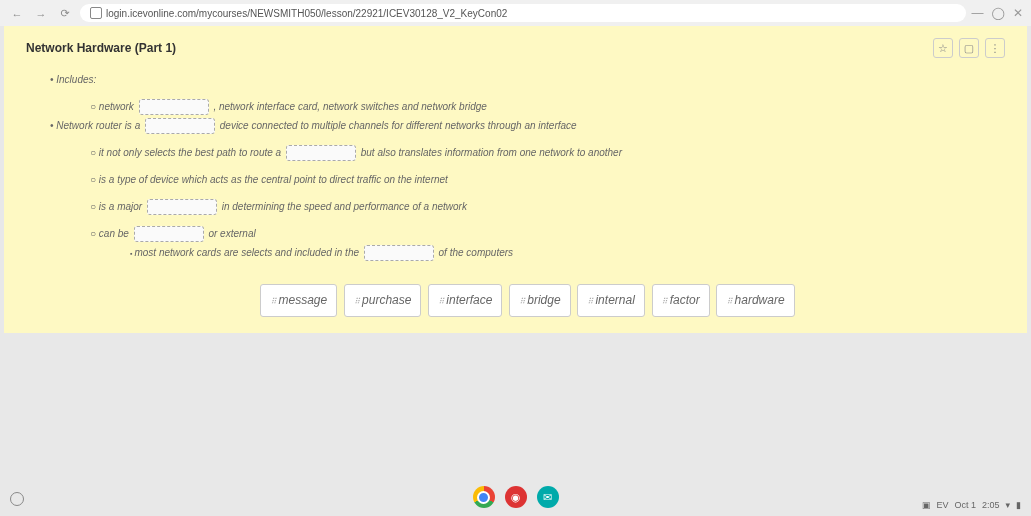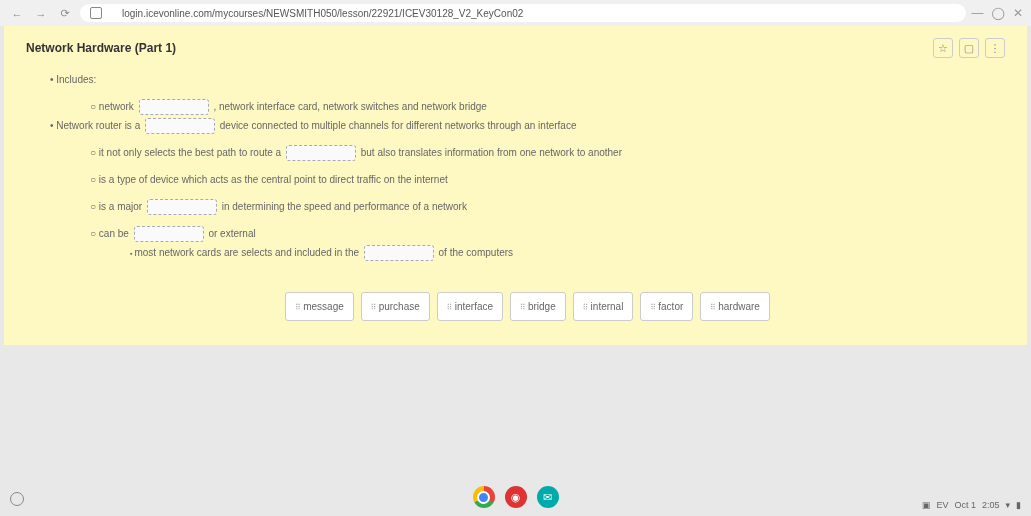--- a/index.html
+++ b/index.html
@@ -30,21 +30,21 @@
 }
 .url-bar {
   flex: 1;
   background: #fff;
   border-radius: 12px;
   padding: 3px 10px;
   font-size: 10px;
   color: #555;
   display: flex;
   align-items: center;
-  gap: 20px;
+  gap: 4px;
 }
 .url-icon {
   width: 12px; height: 12px;
   border: 1px solid #888;
   border-radius: 2px;
   display: inline-block;
 }
 .browser-right {
   display: flex;
   gap: 8px;
@@ -77,20 +77,21 @@
   align-items: center;
   justify-content: center;
   font-size: 11px;
   color: #888;
 }
 .lesson {
   font-size: 10px;
   color: #666;
   padding-left: 24px;
   line-height: 1.9;
+  font-style: italic;
 }
 ul { list-style: none; }
 li.bullet::before { content: "• "; color: #666; }
 li.sub::before { content: "○ "; color: #666; }
 li.ssub::before { content: "▪ "; font-size: 7px; color: #666; }
 .lvl0 { padding-left: 0; }
 .lvl1 { padding-left: 40px; margin-top: 8px; }
 .lvl2 { padding-left: 80px; }
 .blank {
   display: inline-block;
@@ -104,23 +105,23 @@
 }
 .word-bank {
   margin-top: 18px;
   text-align: center;
 }
 .chip {
   display: inline-block;
   border: 1px solid #ccc;
   border-radius: 3px;
   padding: 4px 9px;
-  font-size: 10px;
-  color: #666;
-  margin: 12px 2px;
+  font-size: 12px;
+  color: #666;
+  margin: 4px 2px;
   background: #fff;
   cursor: grab;
 }
 .chip::before {
   content: "⠿ ";
   font-size: 8px;
   color: #aaa;
 }
 .taskbar {
   position: absolute;

